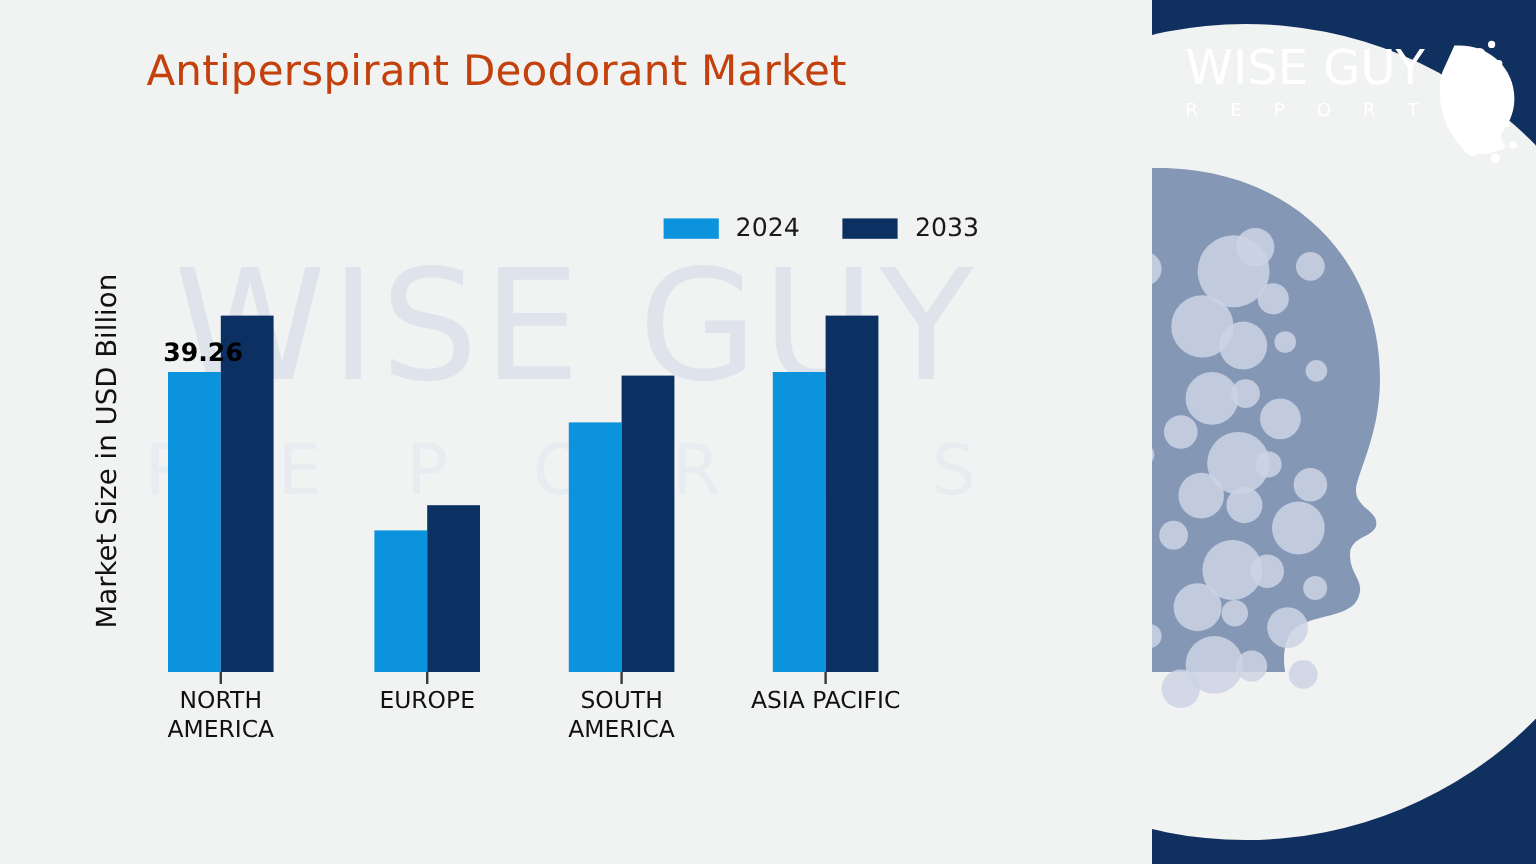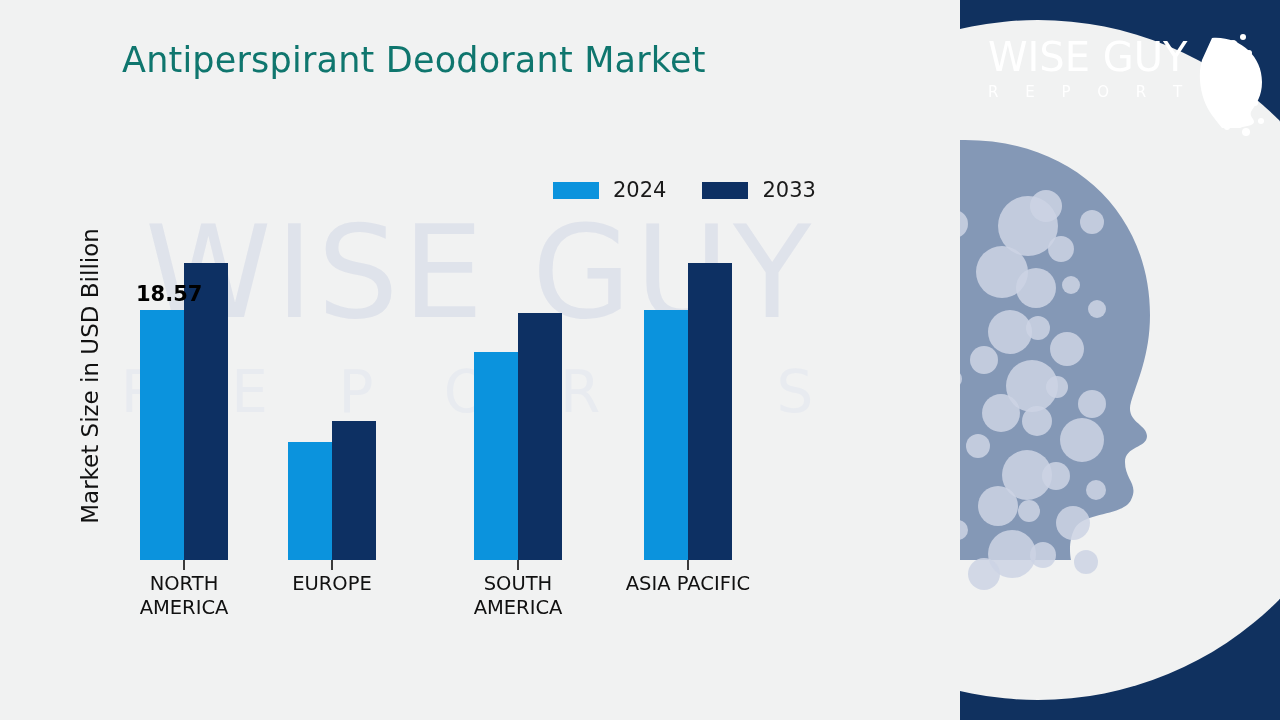--- a/index.html
+++ b/index.html
@@ -13,21 +13,21 @@
 
   
   .chart-panel{position:absolute;left:0;top:0;width:960px;height:720px;background:#f1f2f2;overflow:hidden;}
 
   
   .watermark{position:absolute;left:0;top:150px;width:960px;height:330px;pointer-events:none;
              display:flex;flex-direction:column;align-items:center;justify-content:center;}
   .wm-line1{font-size:128px;font-weight:400;letter-spacing:4px;color:#dde1ea;line-height:1;opacity:.85;}
   .wm-line2{font-size:58px;font-weight:400;letter-spacing:26px;color:#e8ebf0;line-height:1;margin-top:26px;}
 
-  .title{position:absolute;left:122px;top:40px;font-size:35px;color:#0f766e;font-weight:400;
+  .title{position:absolute;left:122px;top:40px;font-size:35px;color:#c2410c;font-weight:400;
          letter-spacing:.2px;white-space:nowrap;}
 
   
   .legend{position:absolute;left:553px;top:178px;display:flex;gap:36px;}
   .legend-item{display:flex;align-items:center;gap:14px;}
   .legend-swatch{width:46px;height:17px;display:block;}
   .legend-label{font-size:21px;color:#1a1a1a;}
 
   
   .ytitle{position:absolute;left:-95px;top:363px;width:370px;text-align:center;
@@ -88,39 +88,39 @@
     <div class="ytitle">Market Size in USD Billion</div>
 
     <div class="plot" id="plot">
       <div class="baseline"></div>
     <div class="group" style="left: 40px; width: 72px; padding-left: 24px;">
           <div class="bar b2024" style="height: 250.374px; background: rgb(11, 147, 221);"></div>
           <div class="bar b2032" style="height: 297.29px; background: rgb(13, 48, 99);"></div>
           <div class="tick"></div>
           <div class="cat-label">NORTH AMERICA</div>
         </div>
-        <div class="group" style="left: 188px; width: 88px;">
+        <div class="group" style="left: 212px; width: 88px;">
           <div class="bar b2024" style="height: 117.987px; background: rgb(11, 147, 221);"></div>
           <div class="bar b2032" style="height: 139.123px; background: rgb(13, 48, 99);"></div>
           <div class="tick"></div>
           <div class="cat-label">EUROPE</div>
         </div>
         <div class="group" style="left: 374px; width: 88px;">
           <div class="bar b2024" style="height: 208.219px; background: rgb(11, 147, 221);"></div>
           <div class="bar b2032" style="height: 247.471px; background: rgb(13, 48, 99);"></div>
           <div class="tick"></div>
           <div class="cat-label">SOUTH AMERICA</div>
         </div>
         <div class="group" style="left: 544px; width: 88px;">
           <div class="bar b2024" style="height: 250.374px; background: rgb(11, 147, 221);"></div>
           <div class="bar b2032" style="height: 297.29px; background: rgb(13, 48, 99);"></div>
           <div class="tick"></div>
           <div class="cat-label">ASIA PACIFIC</div>
         </div>
-        <div class="bar-value" style="left: 36px; bottom: 254.374px;">18.57</div>
+        <div class="bar-value" style="left: 36px; bottom: 254.374px;">39.26</div>
       </div>
 
   </div>
 
   <div class="brand-panel">
     <div class="arc"></div>
 
     <svg class="face-shadow" viewBox="0 0 300 420" preserveAspectRatio="none">
       <path d="M40,0 C150,0 225,75 225,175 C225,215 212,242 206,262 C200,282 222,284 222,296
                C222,308 200,306 200,322 C200,340 214,344 206,360 C198,376 160,372 150,388

